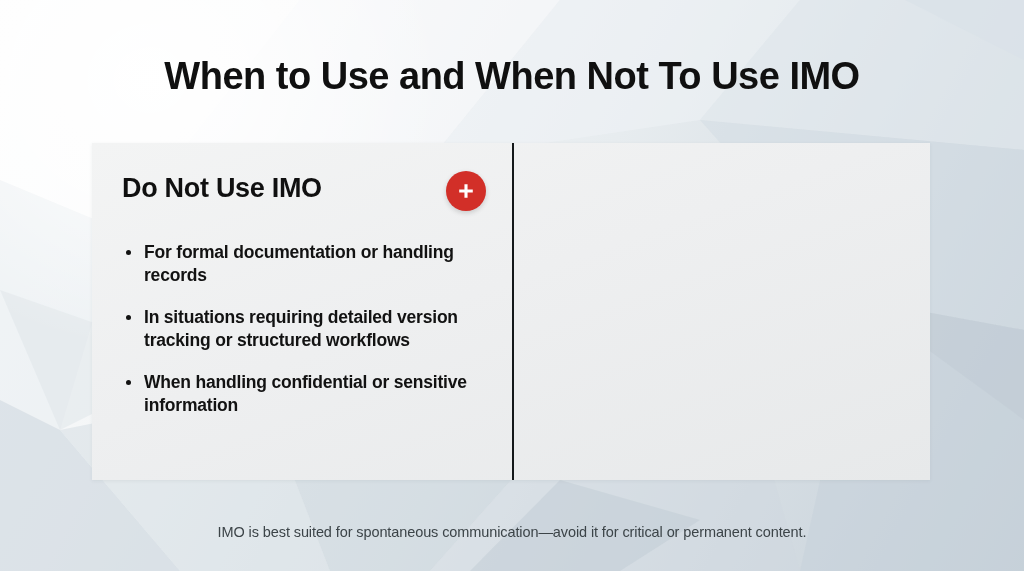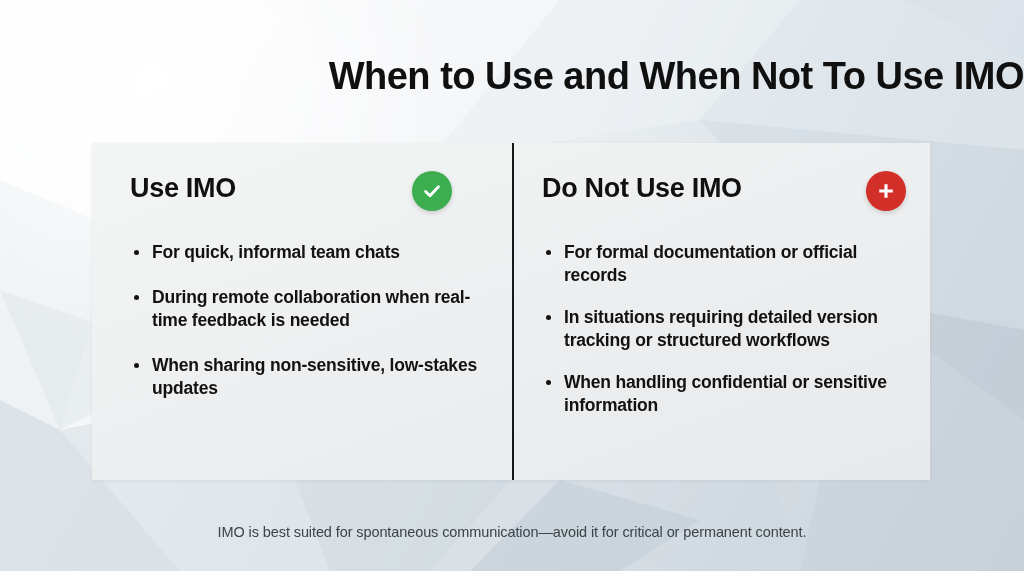--- a/index.html
+++ b/index.html
@@ -39,21 +39,21 @@
     height: 560px;
     background: radial-gradient(ellipse at center, rgba(255,255,255,0.95) 0%, rgba(255,255,255,0.0) 68%);
     pointer-events: none;
   }
 
   .title {
     position: absolute;
     left: 0;
     top: 55px;
     width: 1024px;
-    text-align: right;
+    text-align: center;
     font-size: 38px;
     font-weight: bold;
     letter-spacing: -0.5px;
     color: #101010;
   }
 
   .card {
     position: absolute;
     left: 92px;
     top: 143px;
@@ -178,47 +178,32 @@
     <polygon points="560,480 700,520 620,571 470,571" fill="#bfcad3" opacity="0.45"></polygon>
     <polygon points="860,300 1024,330 1024,420" fill="#bdc9d2" opacity="0.4"></polygon>
   </svg>
 
   <div class="glow-tl"></div>
 
   <div class="title">When to Use and When Not To Use IMO</div>
 
   <div class="card">
 
-    <div class="col col-left">
-      <div class="col-head">
-        <h2>Use IMO</h2>
-        <div class="badge badge-ok">
-          <svg width="22" height="22" viewBox="0 0 24 24" aria-hidden="true">
-            <path d="M5 12.6 L9.8 17.2 L19 7.4" fill="none" stroke="#ffffff" stroke-width="3.1" stroke-linecap="round" stroke-linejoin="round"></path>
-          </svg>
-        </div>
-      </div>
-      <ul class="points">
-        <li>For quick, informal team chats</li>
-        <li>During remote collaboration when real-time feedback is needed</li>
-        <li>When sharing non-sensitive, low-stakes updates</li>
-      </ul>
-    </div>
 
     <div class="col col-right">
       <div class="col-head">
         <h2>Do Not Use IMO</h2>
         <div class="badge badge-no">
           <svg width="22" height="22" viewBox="0 0 24 24" aria-hidden="true">
             <path d="M12 4.6 V19.4 M4.6 12 H19.4" fill="none" stroke="#ffffff" stroke-width="3.4" stroke-linecap="butt"></path>
           </svg>
         </div>
       </div>
       <ul class="points">
-        <li>For formal documentation or official records</li>
+        <li>For formal documentation or handling records</li>
         <li>In situations requiring detailed version tracking or structured workflows</li>
         <li>When handling confidential or sensitive information</li>
       </ul>
     </div>
 
   </div>
 
   <div class="divider"></div>
 
   <div class="footnote">IMO is best suited for spontaneous communication—avoid it for critical or permanent content.</div>

